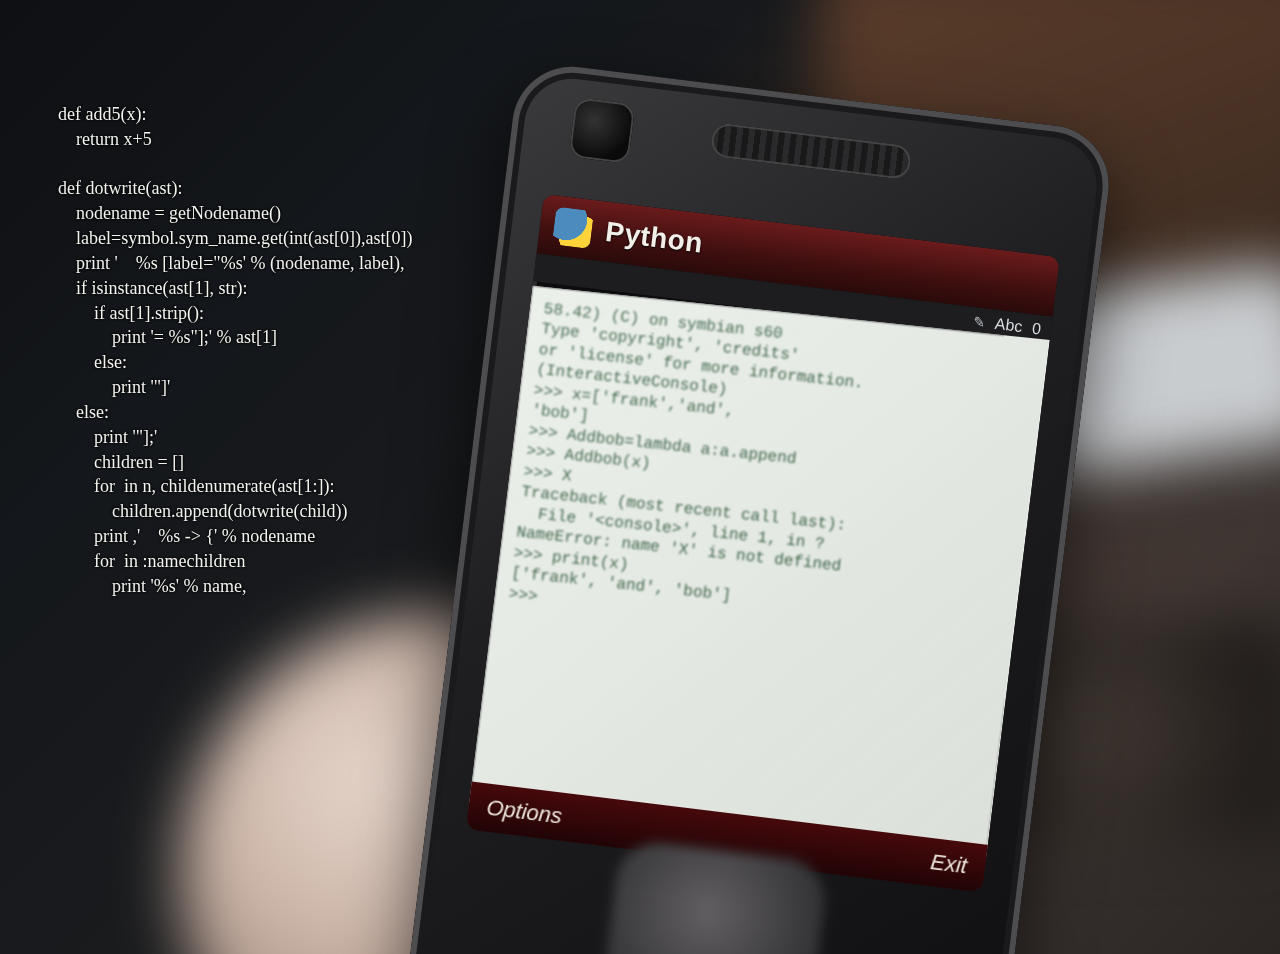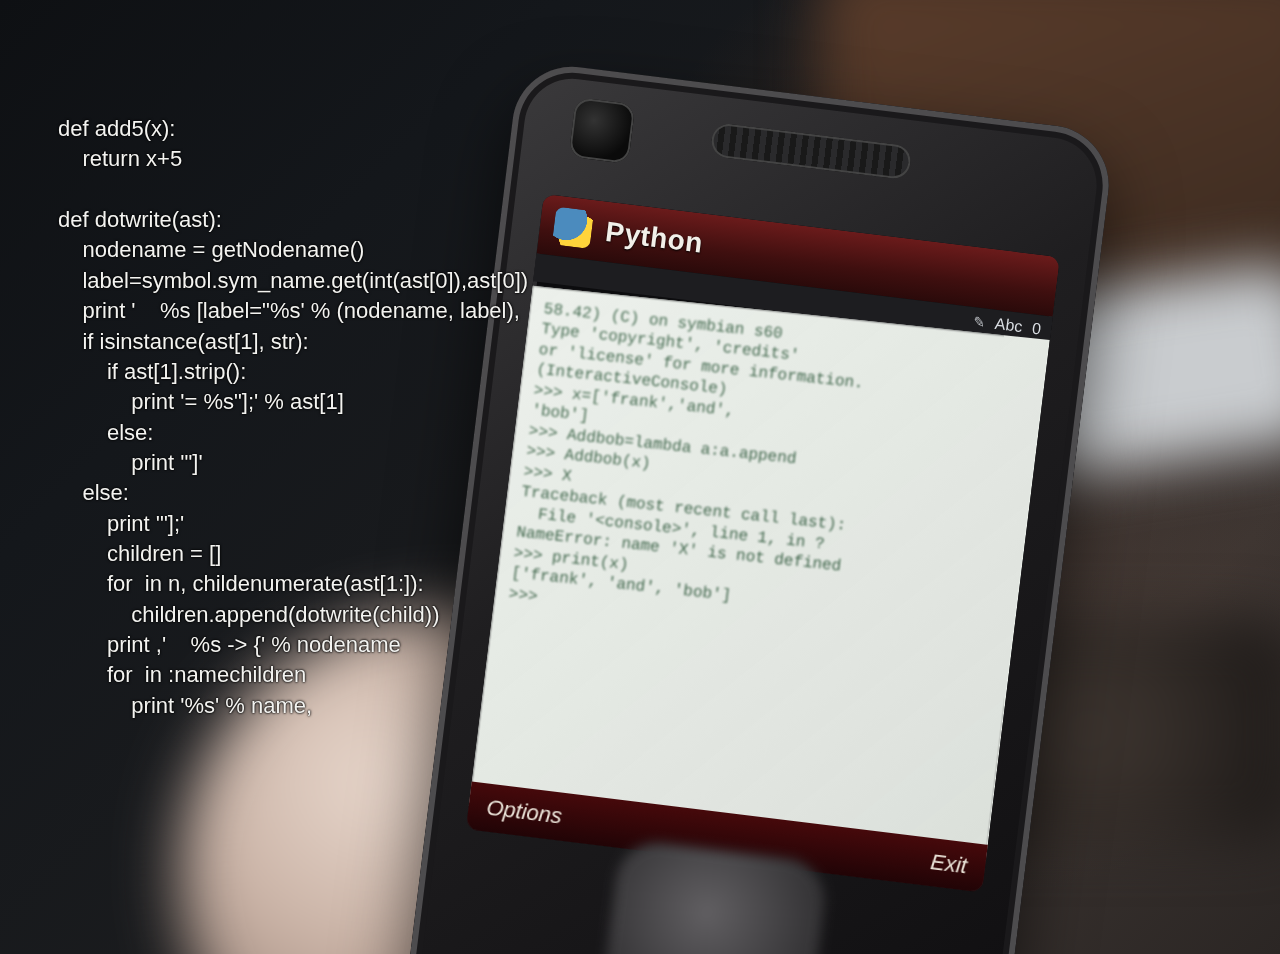--- a/index.html
+++ b/index.html
@@ -163,25 +163,25 @@
     left: 50%; bottom: 30px; transform: translateX(-50%);
     width: 210px; height: 210px;
     border-radius: 42px;
     background: radial-gradient(circle at 45% 30%, #615f62, #2c2b2d 70%);
     filter: blur(6px);
   }
 
   
   .code-overlay {
     position: absolute;
-    top: 92px;
+    top: 84px;
     left: 58px;
     color: #f3f3f0;
-    font-family: Liberation Sans, sans-serif;
-    font-size: 22px;
+    font-family: Liberation Serif, serif;
+    font-size: 18px;
     line-height: 1.38;
     white-space: pre;
     text-shadow: 0 0 3px #000, 0 0 2px #000;
     pointer-events: none;
   }
 </style>
 </head>
 <body>
 
 <div class="scene">

